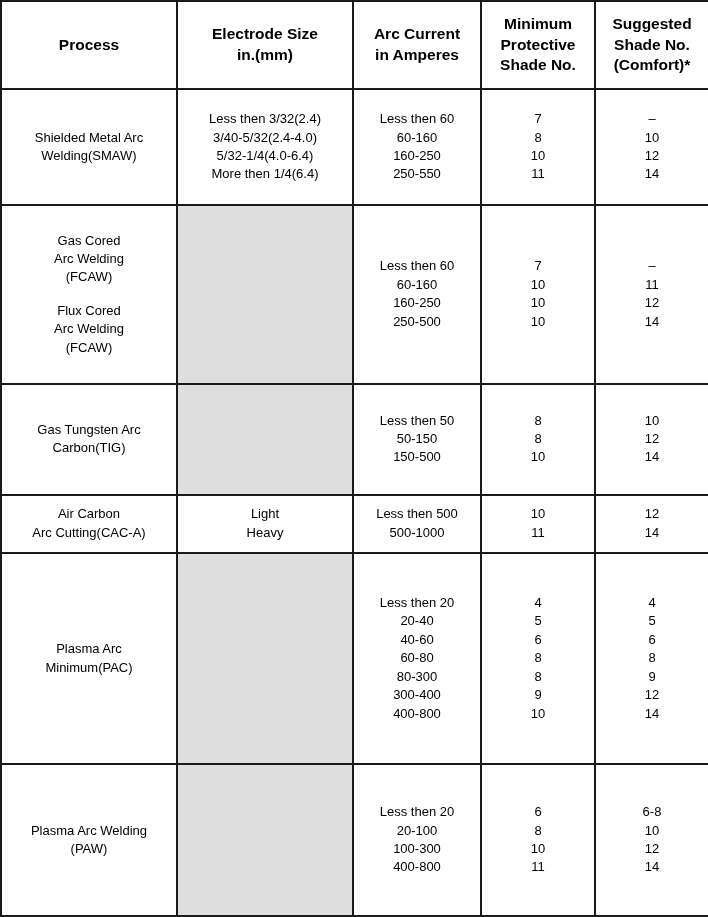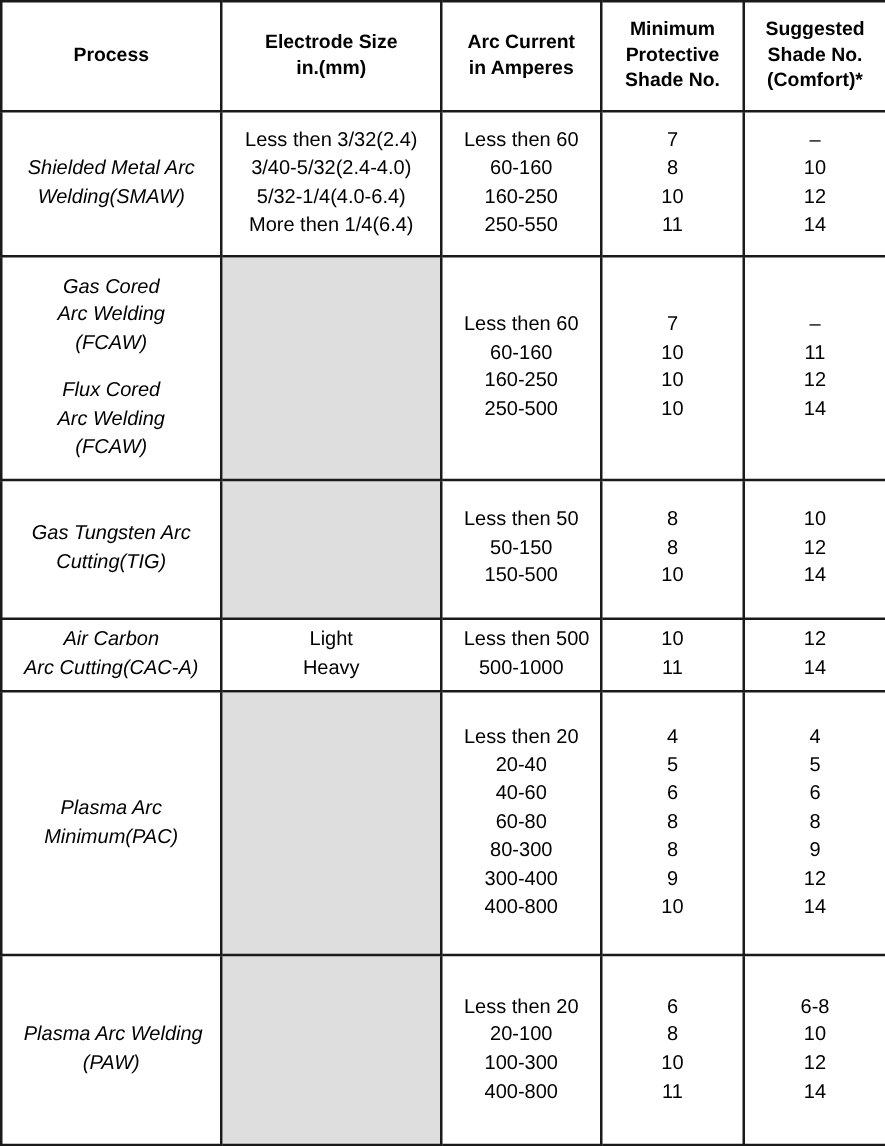--- a/index.html
+++ b/index.html
@@ -35,21 +35,21 @@
   table.shade-table col.c-current     { width: 128px; }
   table.shade-table col.c-minshade    { width: 114px; }
   table.shade-table col.c-suggested   { width: 114px; }
 
   table.shade-table th,
   table.shade-table td {
     border: 2px solid #1a1a1a;
     text-align: center;
     vertical-align: middle;
     padding: 2px 17px;
-    font-size: 16px;
+    font-size: 13px;
     line-height: 1.42;
     background-clip: padding-box;
   }
 
   table.shade-table thead th {
     font-weight: bold;
     font-size: 15.5px;
     line-height: 1.34;
     height: 78px;
     padding: 4px 2px;
@@ -61,21 +61,21 @@
     background: #dedede;
   }
 
   .stack { display: block; }
   .stack .ln {
     display: block;
     white-space: nowrap;
   }
 
   .proc-block { display: block; }
-  .proc-block .ln { display: block; white-space: nowrap; font-style: italic; }
+  .proc-block .ln { display: block; white-space: nowrap; }
   .proc-gap { display: block; height: 15px; }
 
   
   tr.row-smaw  td { height: 110px; }
   tr.row-tig   td { height: 105px; }
   tr.row-pac   td { height: 205px; }
   tr.row-paw   td { height: 146px; }
 </style>
 </head>
 <body>
@@ -192,21 +192,21 @@
               <span class="ln">11</span>
               <span class="ln">12</span>
               <span class="ln">14</span>
             </span>
           </td>
         </tr>
         <tr class="row-tig">
           <td>
             <span class="proc-block">
               <span class="ln">Gas Tungsten Arc</span>
-              <span class="ln">Cutting(TIG)</span>
+              <span class="ln">Carbon(TIG)</span>
             </span>
           </td>
           <td class="cell-shaded">
             <span class="stack"></span>
           </td>
           <td>
             <span class="stack">
               <span class="ln">Less then 50</span>
               <span class="ln">50-150</span>
               <span class="ln">150-500</span>

